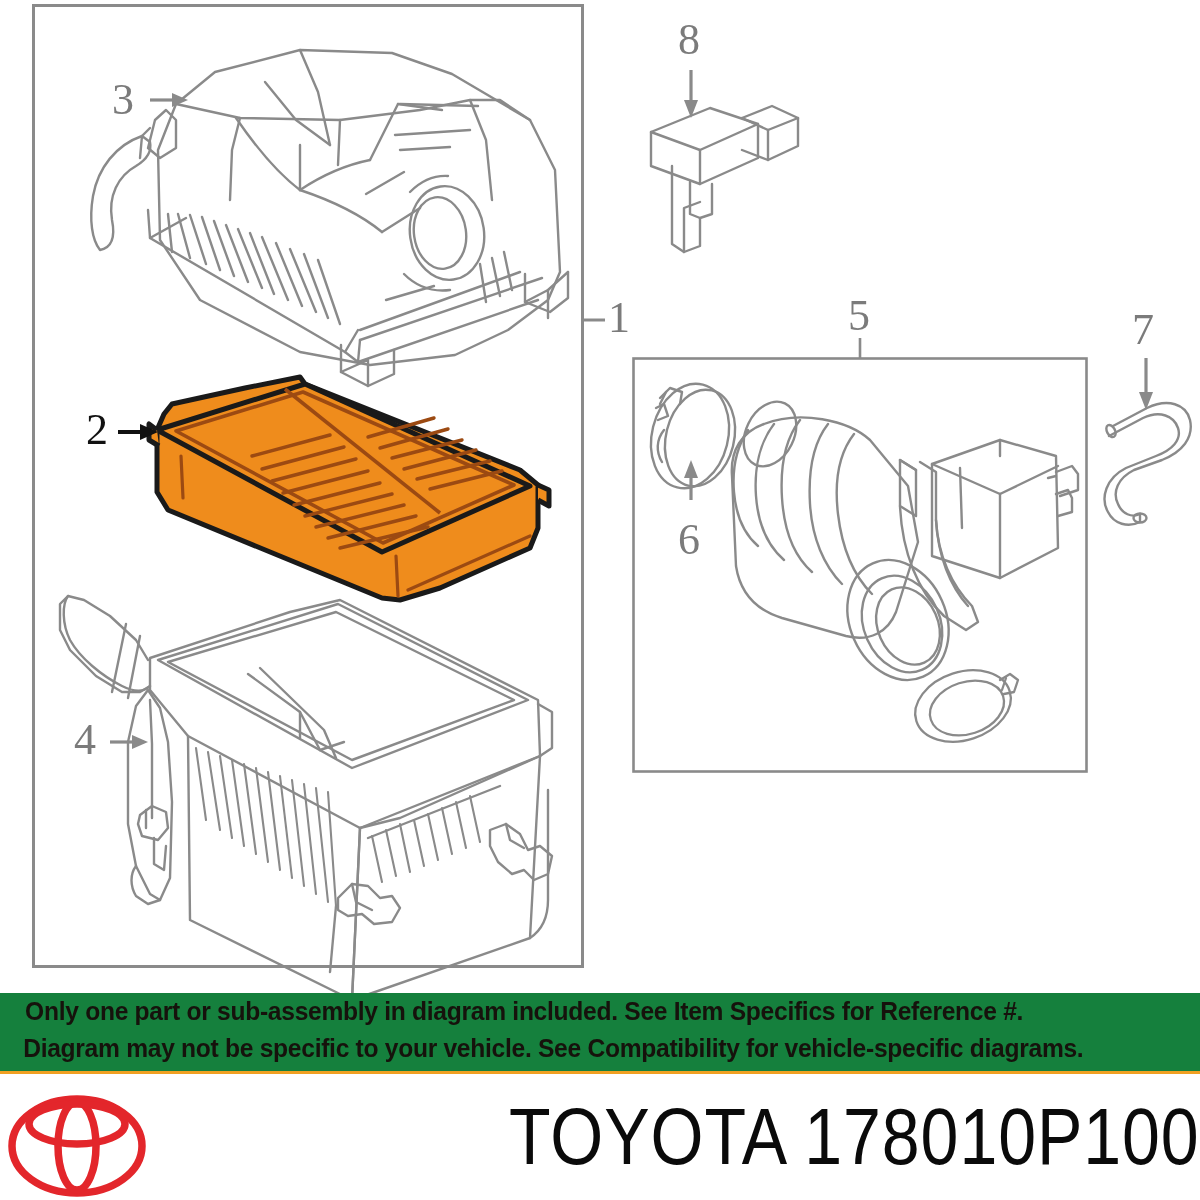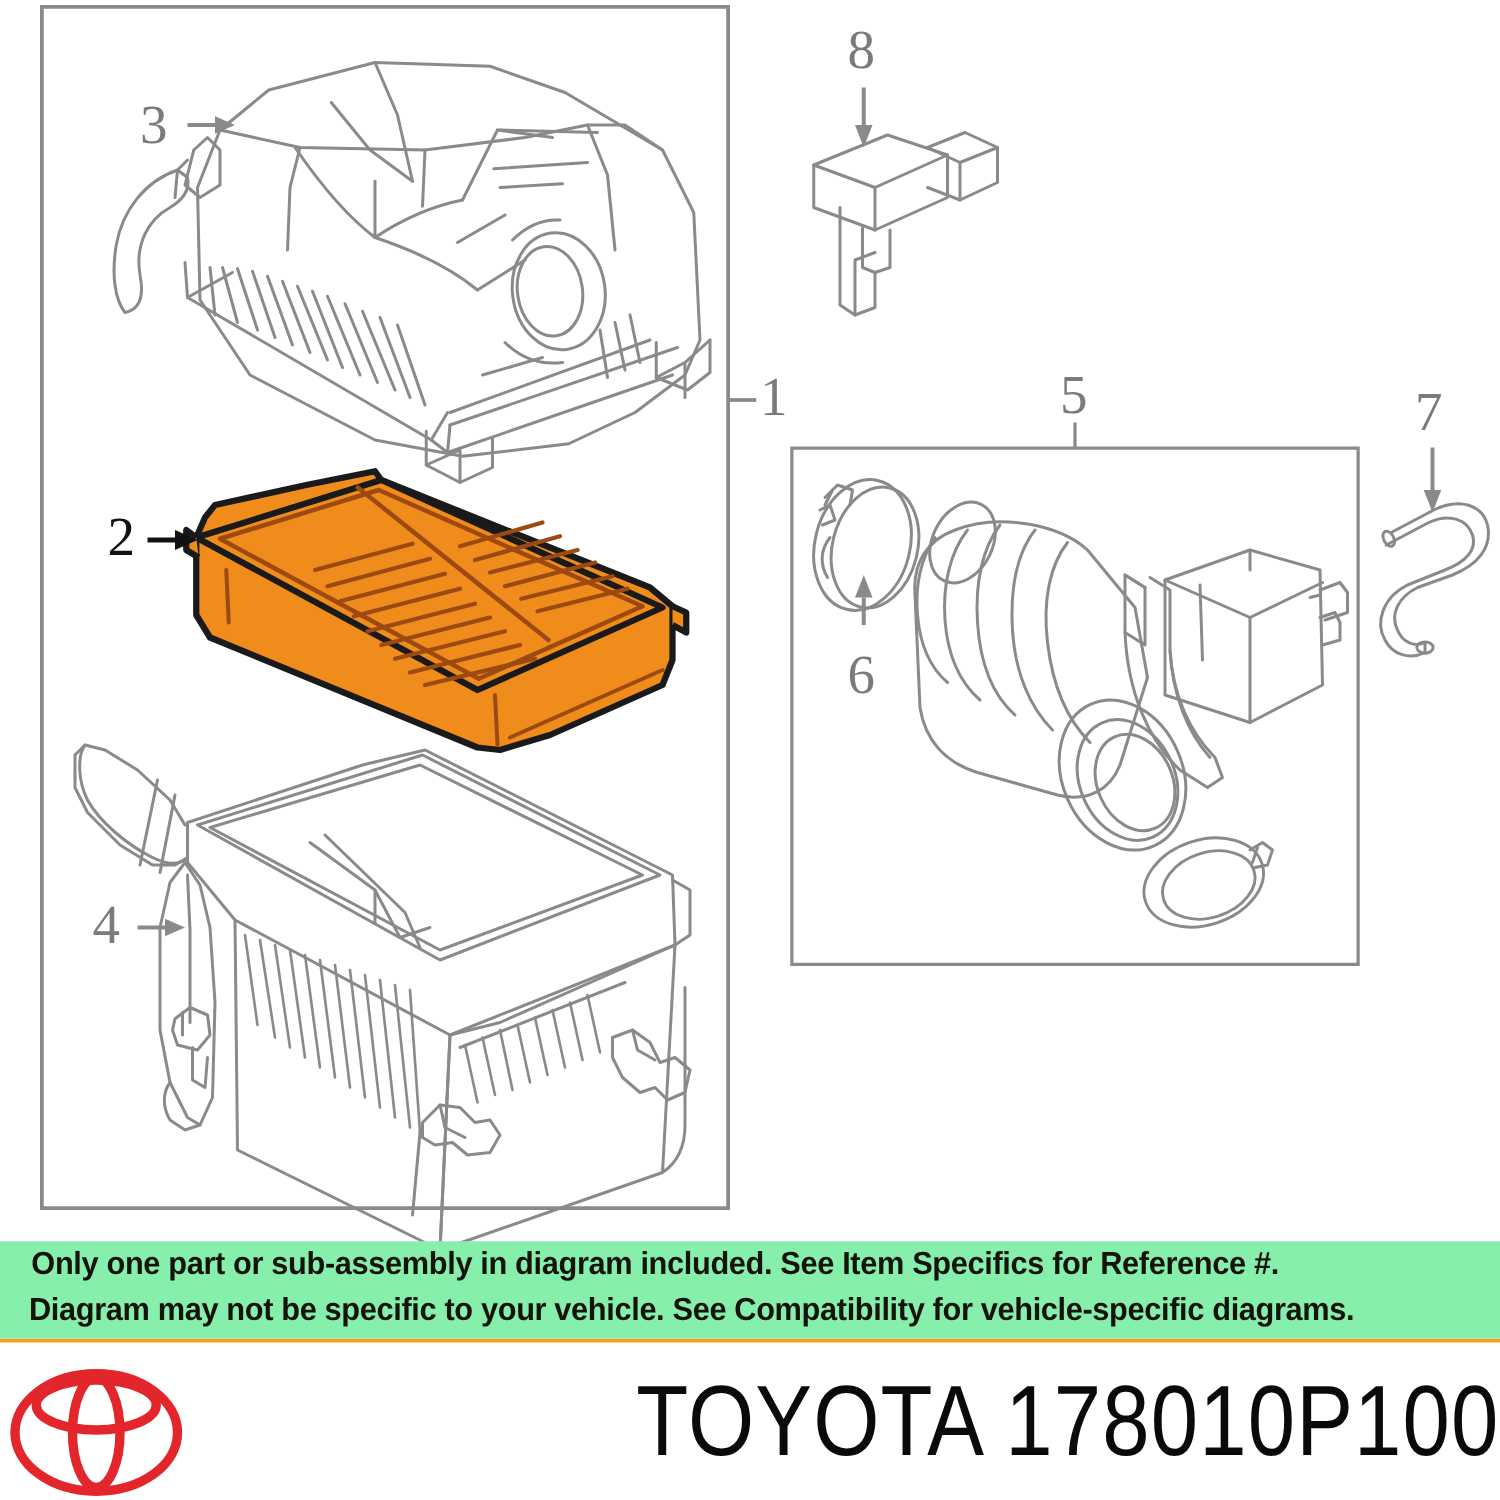--- a/index.html
+++ b/index.html
@@ -4,21 +4,21 @@
 <title>Toyota Parts Diagram</title>
 <style>
   html,body{margin:0;padding:0;background:#ffffff;}
   body{width:1200px;height:1200px;position:relative;overflow:hidden;
        font-family:"Liberation Sans",sans-serif;}
   #stage{position:absolute;left:0;top:0;width:1200px;height:1200px;}
   .svg-layer{position:absolute;left:0;top:0;width:1200px;height:1200px;}
 
   
   #banner{position:absolute;left:0;top:993px;width:1200px;height:78px;
-          background:#86efac;box-sizing:border-box;}
+          background:#15803d;box-sizing:border-box;}
   #banner .line{color:#16120c;font-family:"Liberation Sans",sans-serif;
           font-weight:700;font-size:25.5px;line-height:37px;
           letter-spacing:-0.3px;white-space:nowrap;
           transform:scaleX(0.965);transform-origin:left center;
           padding-left:26px;}
   #banner .line.l2{padding-left:24px;}
 
   
   #footer{position:absolute;left:0;top:1071px;width:1200px;height:129px;
           background:#ffffff;}

